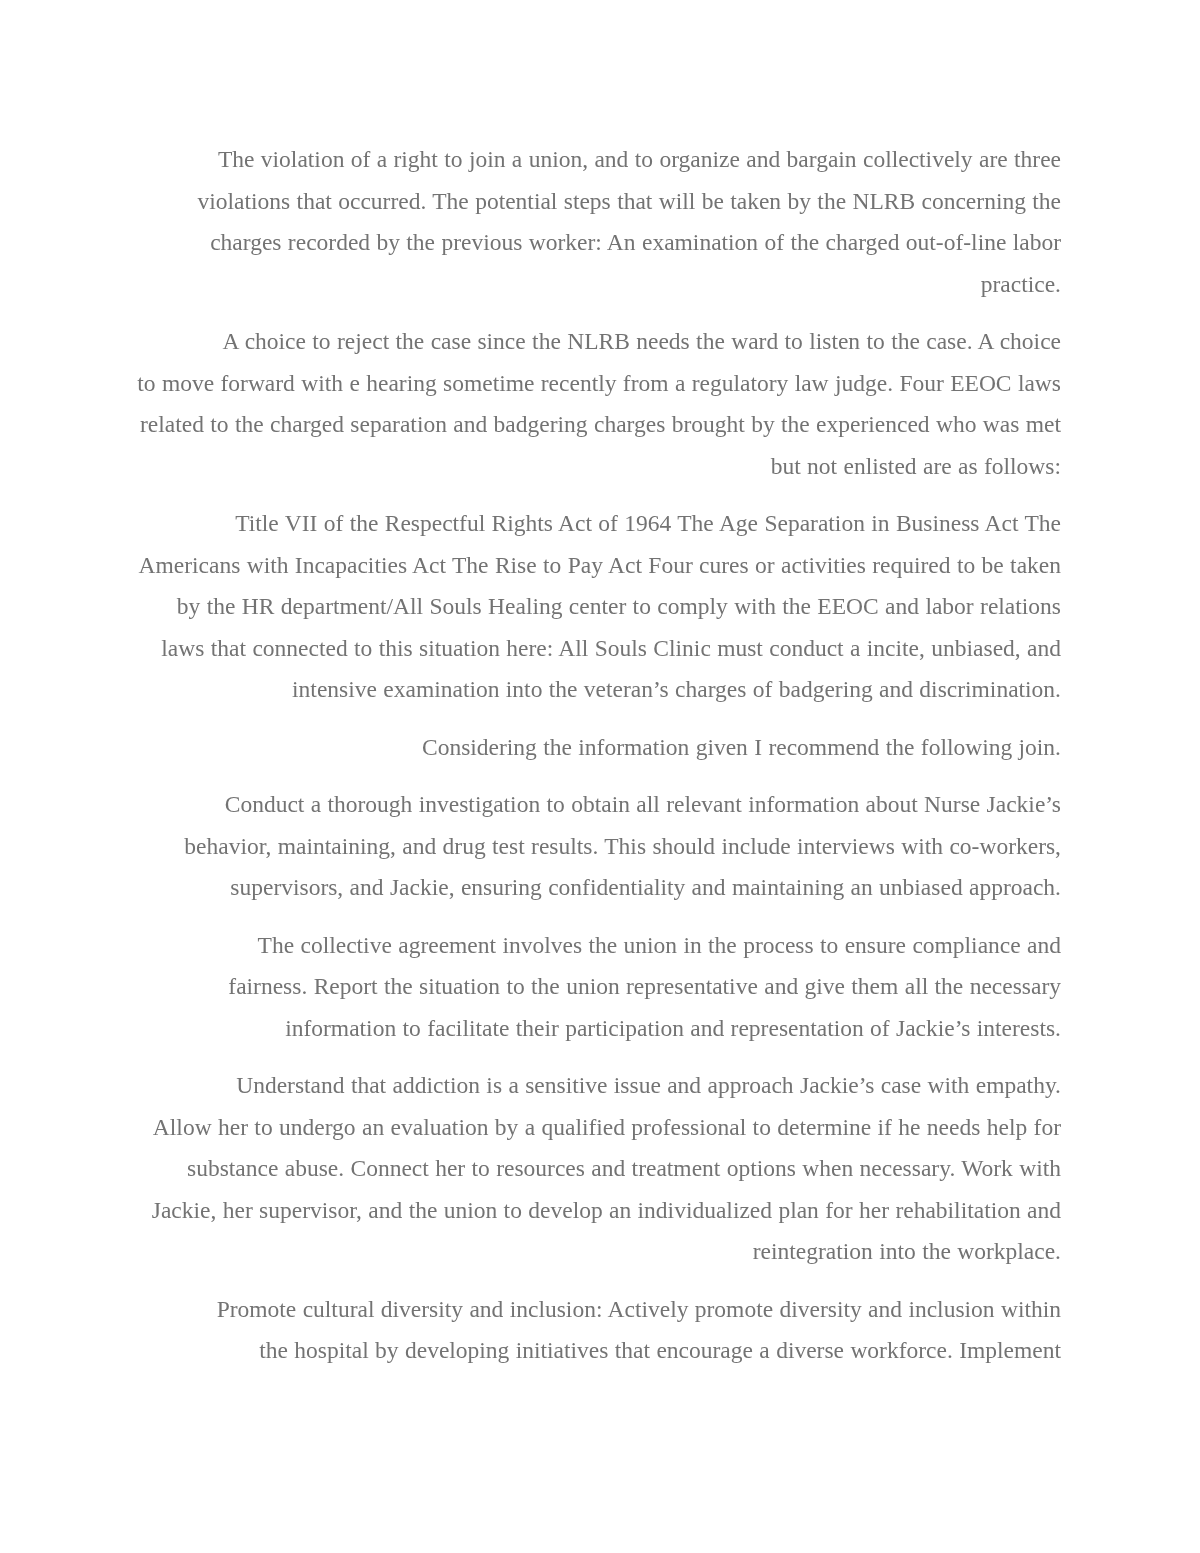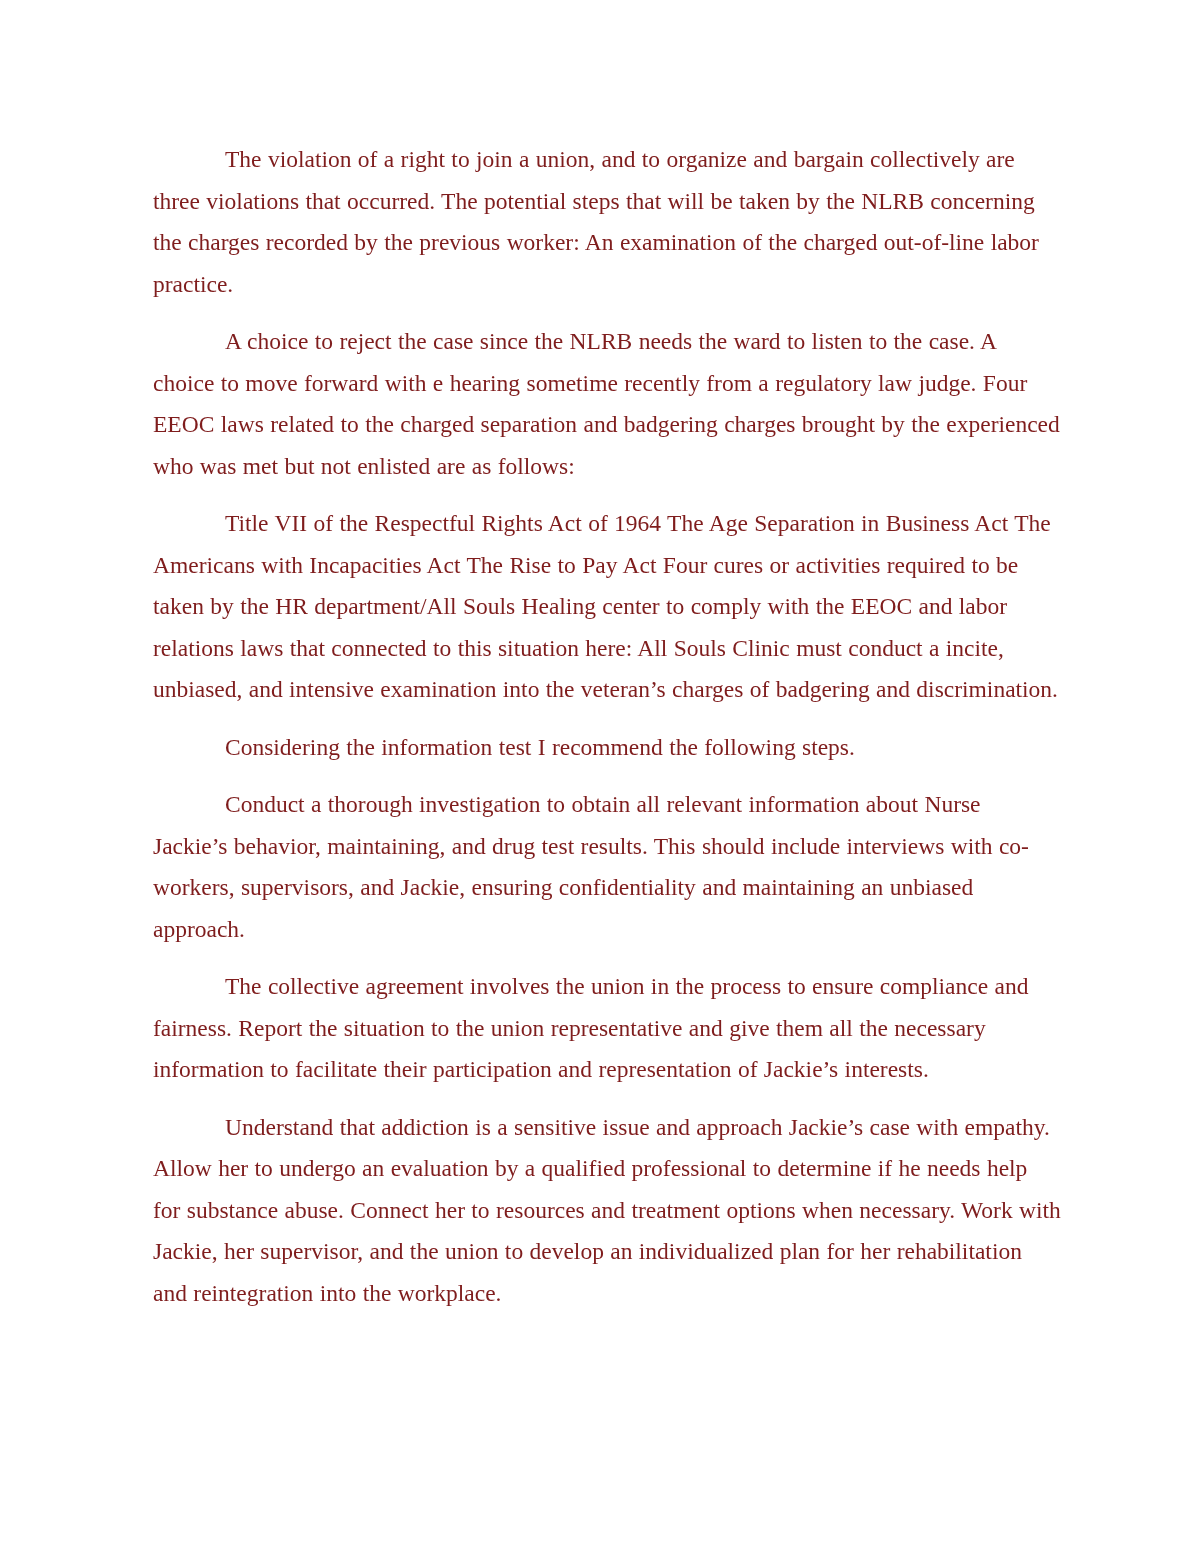--- a/index.html
+++ b/index.html
@@ -14,34 +14,35 @@
     overflow: hidden;
   }
   .page {
     box-sizing: border-box;
     width: 1200px;
     height: 1553px;
     background: #ffffff;
     padding: 139px 139px 0 137px;
   }
   .page p {
-    margin: 0 0 16px 16px;
+    margin: 0 0 16px 0;
     text-indent: 72px;
     font-family: "Liberation Serif", "DejaVu Serif", serif;
     font-size: 23.5px;
     line-height: 41.5px;
-    color: #7f1d1d;
-    text-align: left;
+    color: #737373;
+    text-align: right;
     word-spacing: 0.5px;
   }
 </style>
 </head>
 <body>
 
 <div class="page">
   <p>The violation of a right to join a union, and to organize and bargain collectively are three violations that occurred. The potential steps that will be taken by the NLRB concerning the charges recorded by the previous worker: An examination of the charged out-of-line labor practice.</p>
   <p>A choice to reject the case since the NLRB needs the ward to listen to the case. A choice to move forward with e hearing sometime recently from a regulatory law judge. Four EEOC laws related to the charged separation and badgering charges brought by the experienced who was met but not enlisted are as follows:</p>
   <p>Title VII of the Respectful Rights Act of 1964 The Age Separation in Business Act The Americans with Incapacities Act The Rise to Pay Act Four cures or activities required to be taken by the HR department/All Souls Healing center to comply with the EEOC and labor relations laws that connected to this situation here: All Souls Clinic must conduct a incite, unbiased, and intensive examination into the veteran’s charges of badgering and discrimination.</p>
-  <p>Considering the information test I recommend the following steps.</p>
+  <p>Considering the information given I recommend the following join.</p>
   <p>Conduct a thorough investigation to obtain all relevant information about Nurse Jackie’s behavior, maintaining, and drug test results. This should include interviews with co-workers, supervisors, and Jackie, ensuring confidentiality and maintaining an unbiased approach.</p>
   <p>The collective agreement involves the union in the process to ensure compliance and fairness. Report the situation to the union representative and give them all the necessary information to facilitate their participation and representation of Jackie’s interests.</p>
   <p>Understand that addiction is a sensitive issue and approach Jackie’s case with empathy. Allow her to undergo an evaluation by a qualified professional to determine if he needs help for substance abuse. Connect her to resources and treatment options when necessary. Work with Jackie, her supervisor, and the union to develop an individualized plan for her rehabilitation and reintegration into the workplace.</p>
+  <p>Promote cultural diversity and inclusion: Actively promote diversity and inclusion within the hospital by developing initiatives that encourage a diverse workforce. Implement</p>
 </div>
 
 </body></html>

